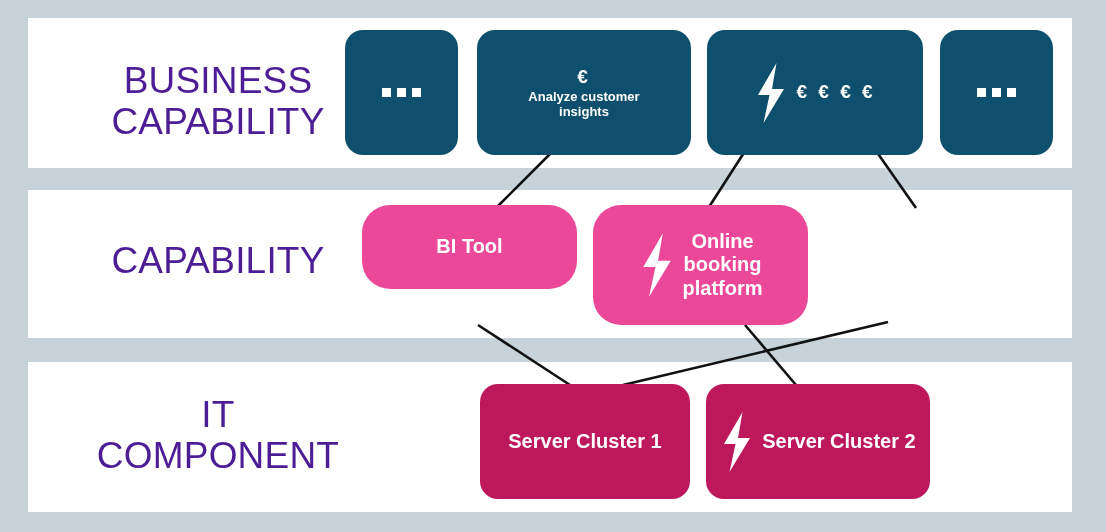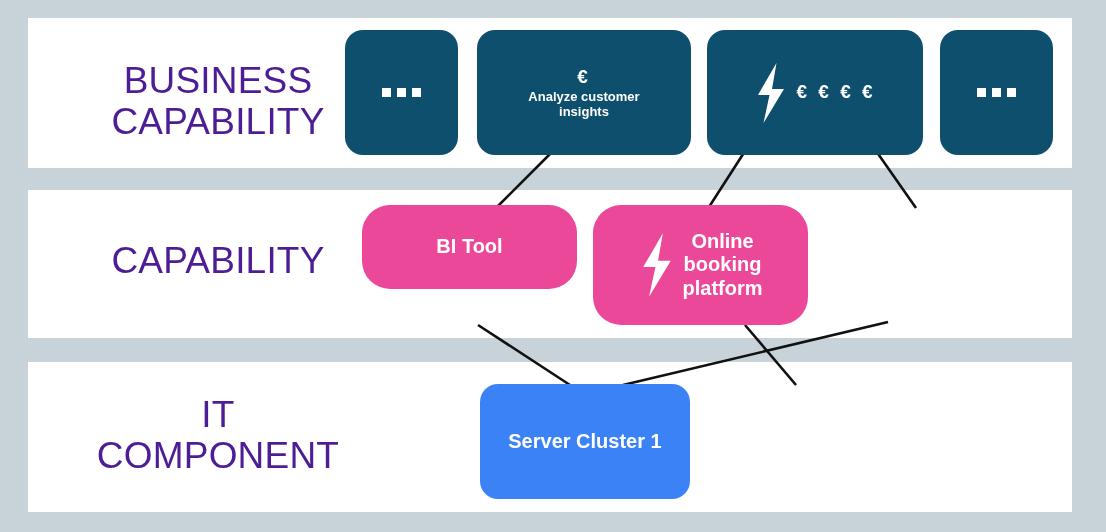--- a/index.html
+++ b/index.html
@@ -66,21 +66,21 @@
     color: #ffffff;
     display: flex;
     flex-direction: row;
     align-items: center;
     justify-content: center;
     padding: 4px 10px;
     overflow: hidden;
   }
   .node.capability { background: #0d4f6c; }
   .node.application{ background: #ec4899; border-radius: 28px; }
-  .node.itcomp     { background: #3b82f6; }
+  .node.itcomp     { background: #be185d; }
 
   .node-body {
     display: flex;
     flex-direction: column;
     align-items: center;
     justify-content: center;
     line-height: 1.16;
   }
 
   .node-label {
@@ -209,14 +209,24 @@
     </div>
   </div>
 
 
   <div class="node itcomp" style="left:480px; top:384px; width:210px; height:115px;">
     <div class="node-body">
       <div class="node-label">Server Cluster 1</div>
     </div>
   </div>
 
+  <div class="node itcomp" style="left:706px; top:384px; width:224px; height:115px;">
+    <span class="bolt">
+      <svg width="34" height="62" viewBox="0 0 34 62">
+        <path d="M22.5 1 L4 33 L15.5 33 L9.5 61 L30 27 L18 27 Z" fill="#ffffff"></path>
+      </svg>
+    </span>
+    <div class="node-body">
+      <div class="node-label">Server Cluster 2</div>
+    </div>
+  </div>
 
 </div>
 
 </body></html>

